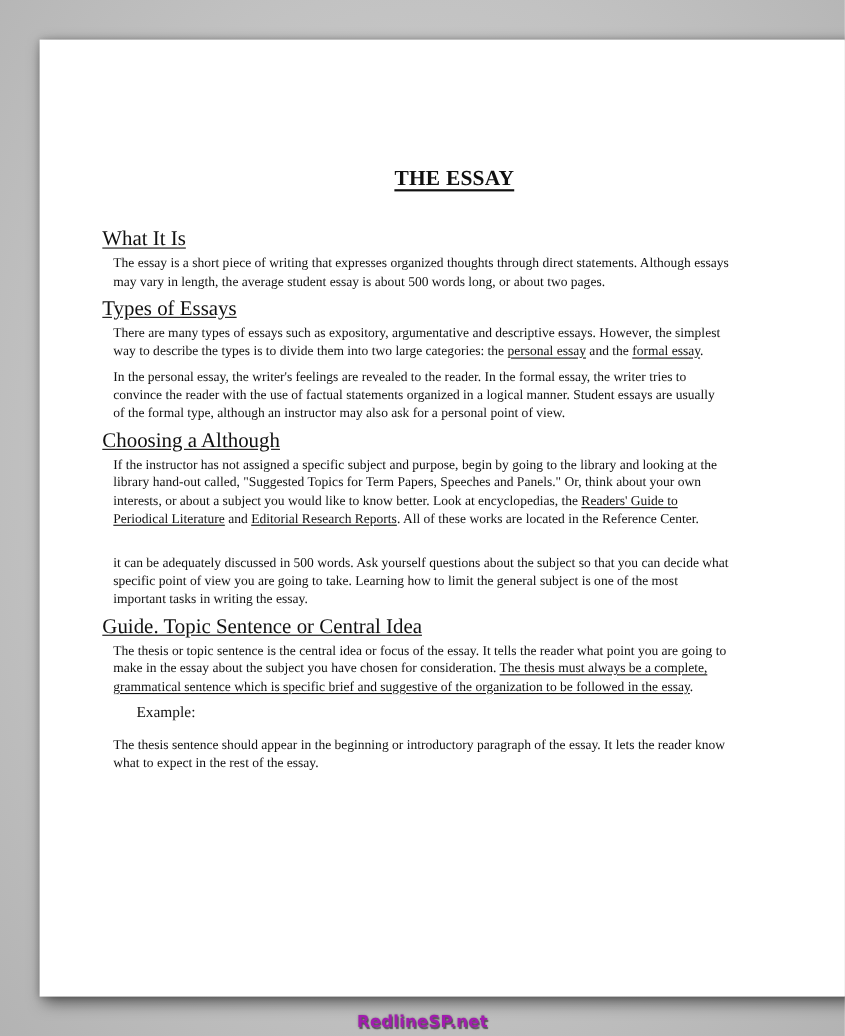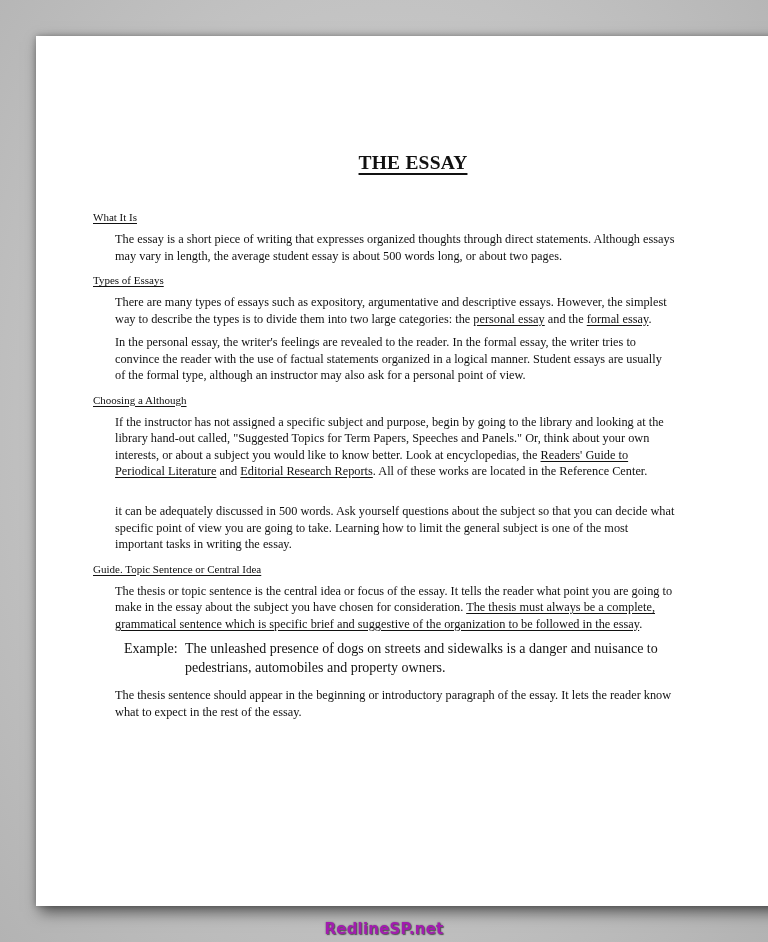--- a/index.html
+++ b/index.html
@@ -41,31 +41,31 @@
       text-decoration-thickness: 2px;
       text-underline-offset: 4px;
     }
     .content {
       position: absolute;
       left: 57px;
       top: 172px;
       width: 570px;
     }
     .section-heading {
-      font-size: 11px;
+      font-size: 19px;
       text-decoration: underline;
       text-underline-offset: 2px;
       margin: 0 0 4px 0;
       font-weight: normal;
       line-height: 19px;
     }
     .para {
       font-size: 12.3px;
       line-height: 16.5px;
-      margin: 0 0 7px 22px;
+      margin: 0 0 7px 10px;
       width: 560px;
     }
     .para.tight {
       margin-bottom: 0;
     }
     .section {
       margin-bottom: 5px;
     }
     .u {
       text-decoration: underline;
@@ -125,21 +125,20 @@
       <p class="para"><span>If the instructor has not assigned a specific subject and purpose, begin by going to the library and looking at the library hand-out called, "Suggested Topics for Term Papers, Speeches and Panels." Or, think about your own interests, or about a subject you would like to know better. Look at encyclopedias, the </span><span class="u">Readers' Guide to Periodical Literature</span><span> and </span><span class="u">Editorial Research Reports</span><span>. All of these works are located in the Reference Center.</span></p>
       <p class="para"><br><span>it can be adequately discussed in 500 words. Ask yourself questions about the subject so that you can decide what specific point of view you are going to take. Learning how to limit the general subject is one of the most important tasks in writing the essay.</span></p>
     </div>
 
     <div class="section">
       <h2 class="section-heading">Guide. Topic Sentence or Central Idea</h2>
       <p class="para tight"><span>The thesis or topic sentence is the central idea or focus of the essay. It tells the reader what point you are going to make in the essay about the subject you have chosen for consideration. </span><span class="u">The thesis must always be a complete, grammatical sentence which is specific brief and suggestive of the organization to be followed in the essay</span><span>.</span></p>
 
       <div class="example">
         <span class="ex-label">Example:</span>
-        <span class="ex-text">The unleashed presence of dogs on streets and sidewalks is a danger and nuisance to pedestrians, automobiles and property owners.</span>
       </div>
 
       <p class="para">The thesis sentence should appear in the beginning or introductory paragraph of the essay. It lets the reader know what to expect in the rest of the essay.</p>
     </div>
 
   </div>
 </div>
 
 <div class="watermark">RedlineSP.net</div>
 

